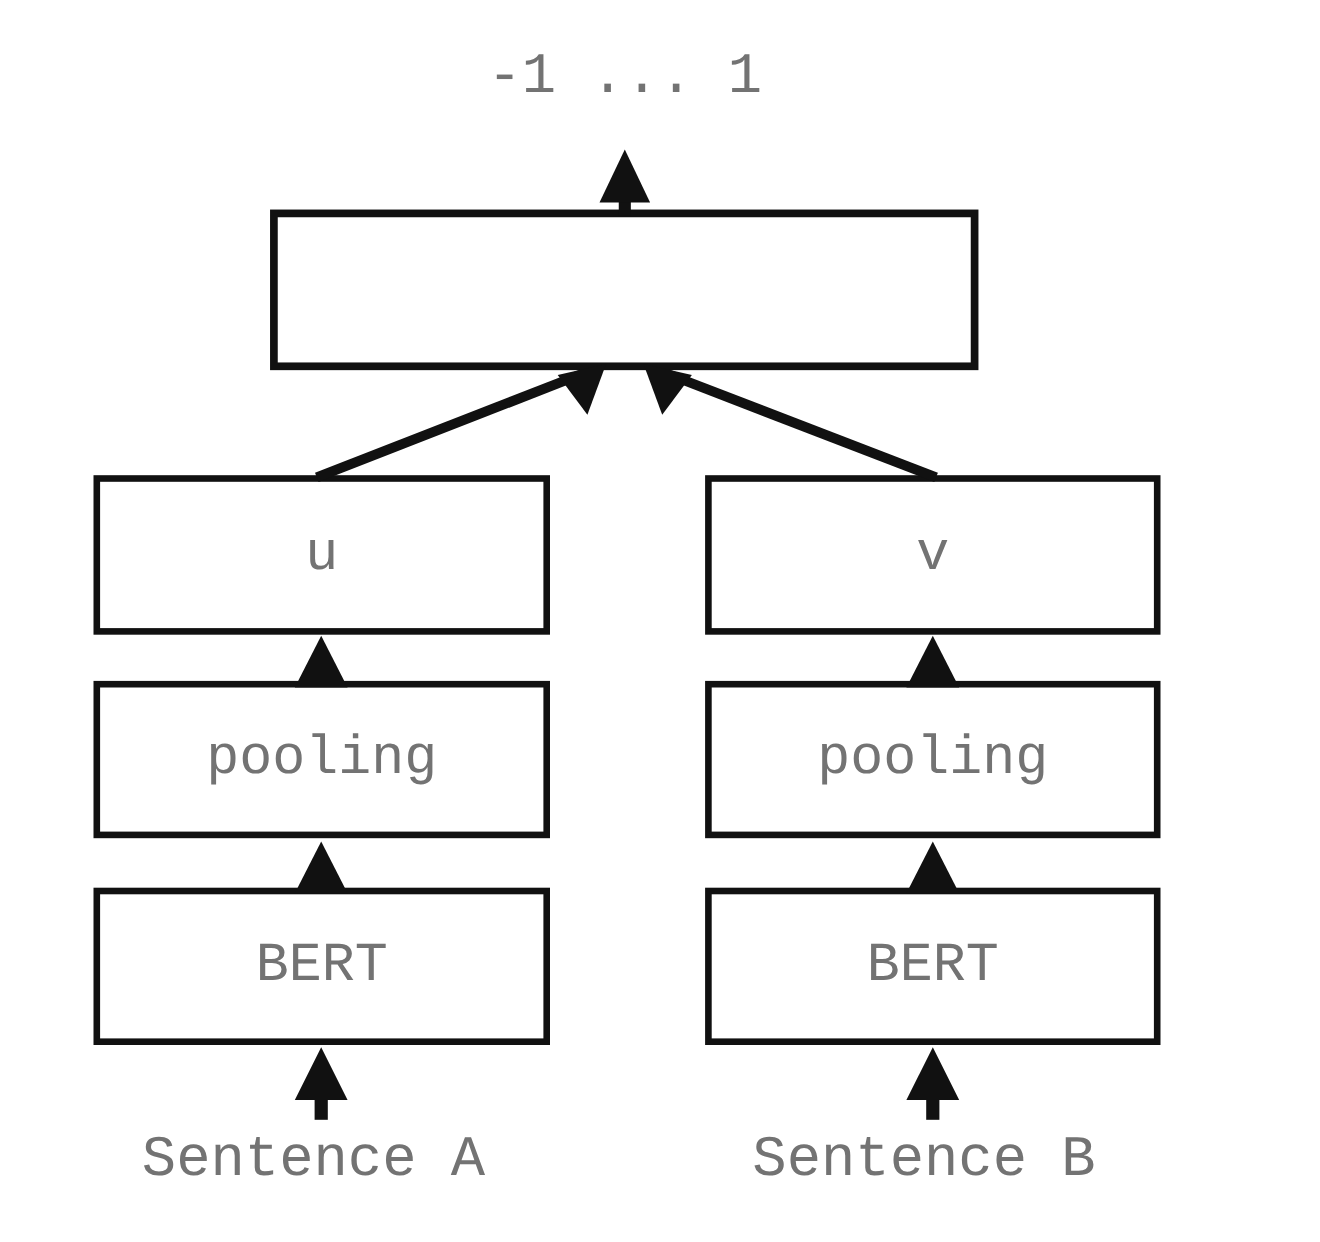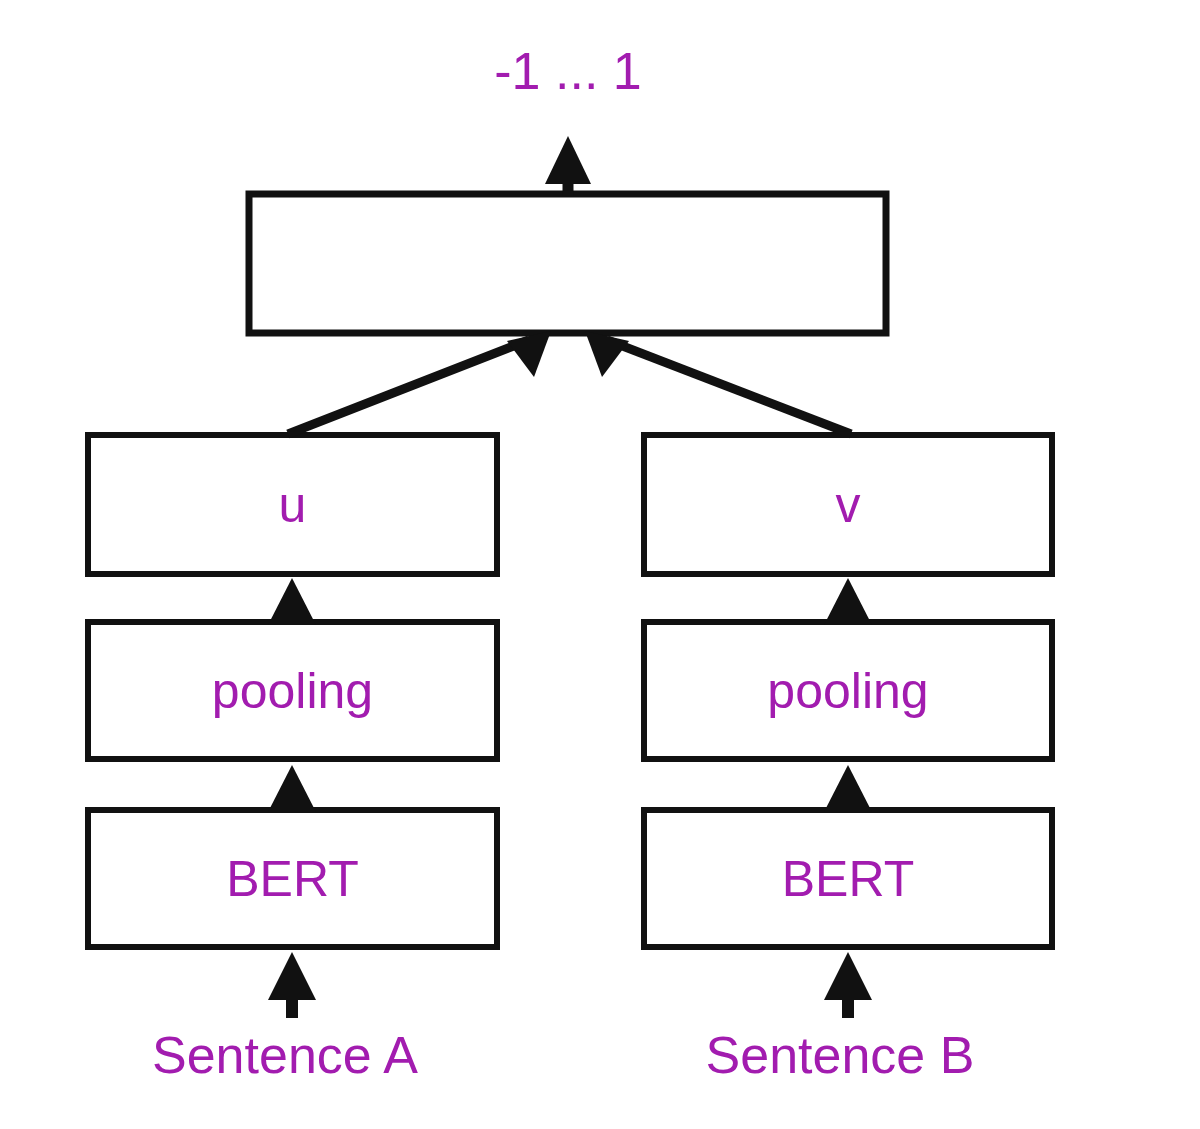--- a/index.html
+++ b/index.html
@@ -29,22 +29,22 @@
     display: block;
   }
   
   .node-label {
     position: absolute;
     display: flex;
     align-items: center;
     justify-content: center;
     text-align: center;
     white-space: nowrap;
-    color: #a21caf;
-    font-family: Liberation Sans, sans-serif;
+    color: #737373;
+    font-family: Liberation Mono, monospace;
     font-weight: 400;
     line-height: 1;
     pointer-events: none;
   }
   .box-label       { font-size: 50px; }
   .vector-label    { font-size: 50px; }
   .sentence-label  { font-size: 52px; }
   .score-label     { font-size: 52px; }
 </style>
 </head>

